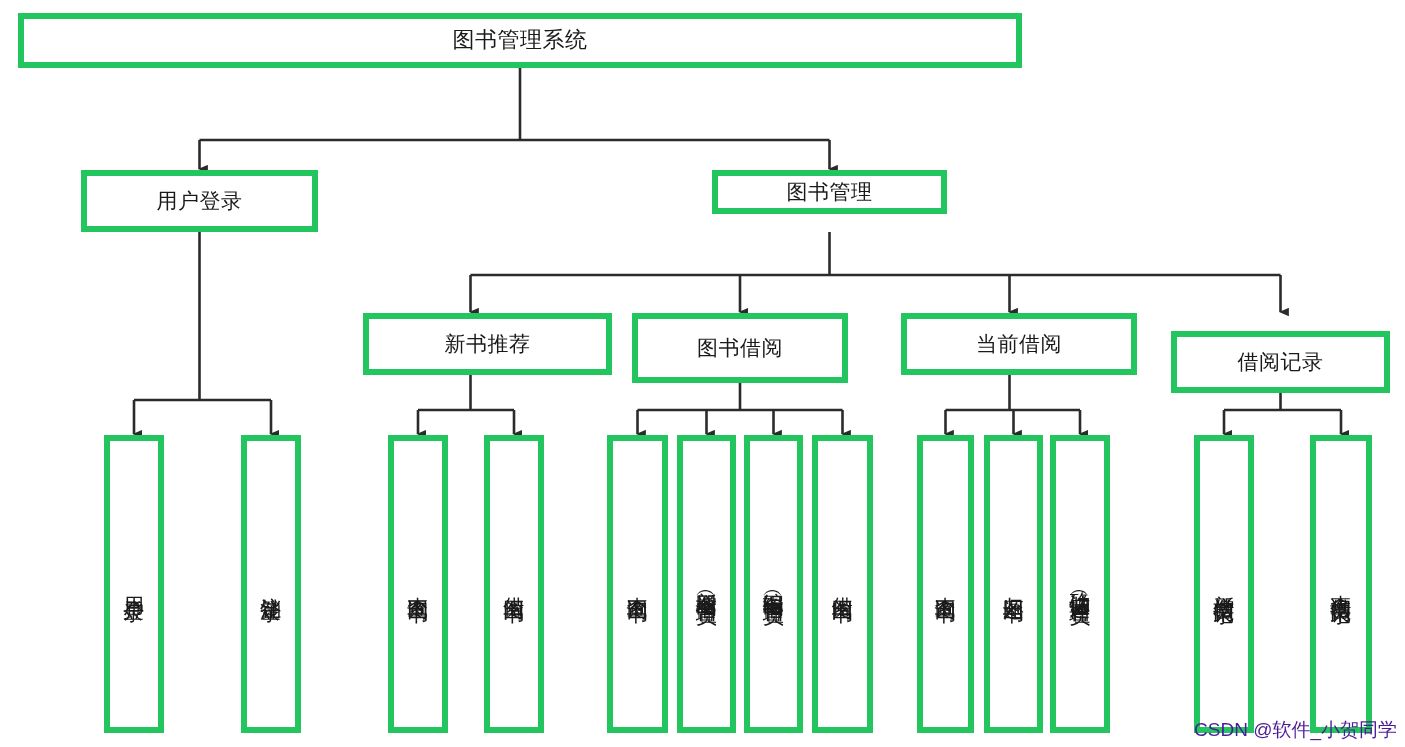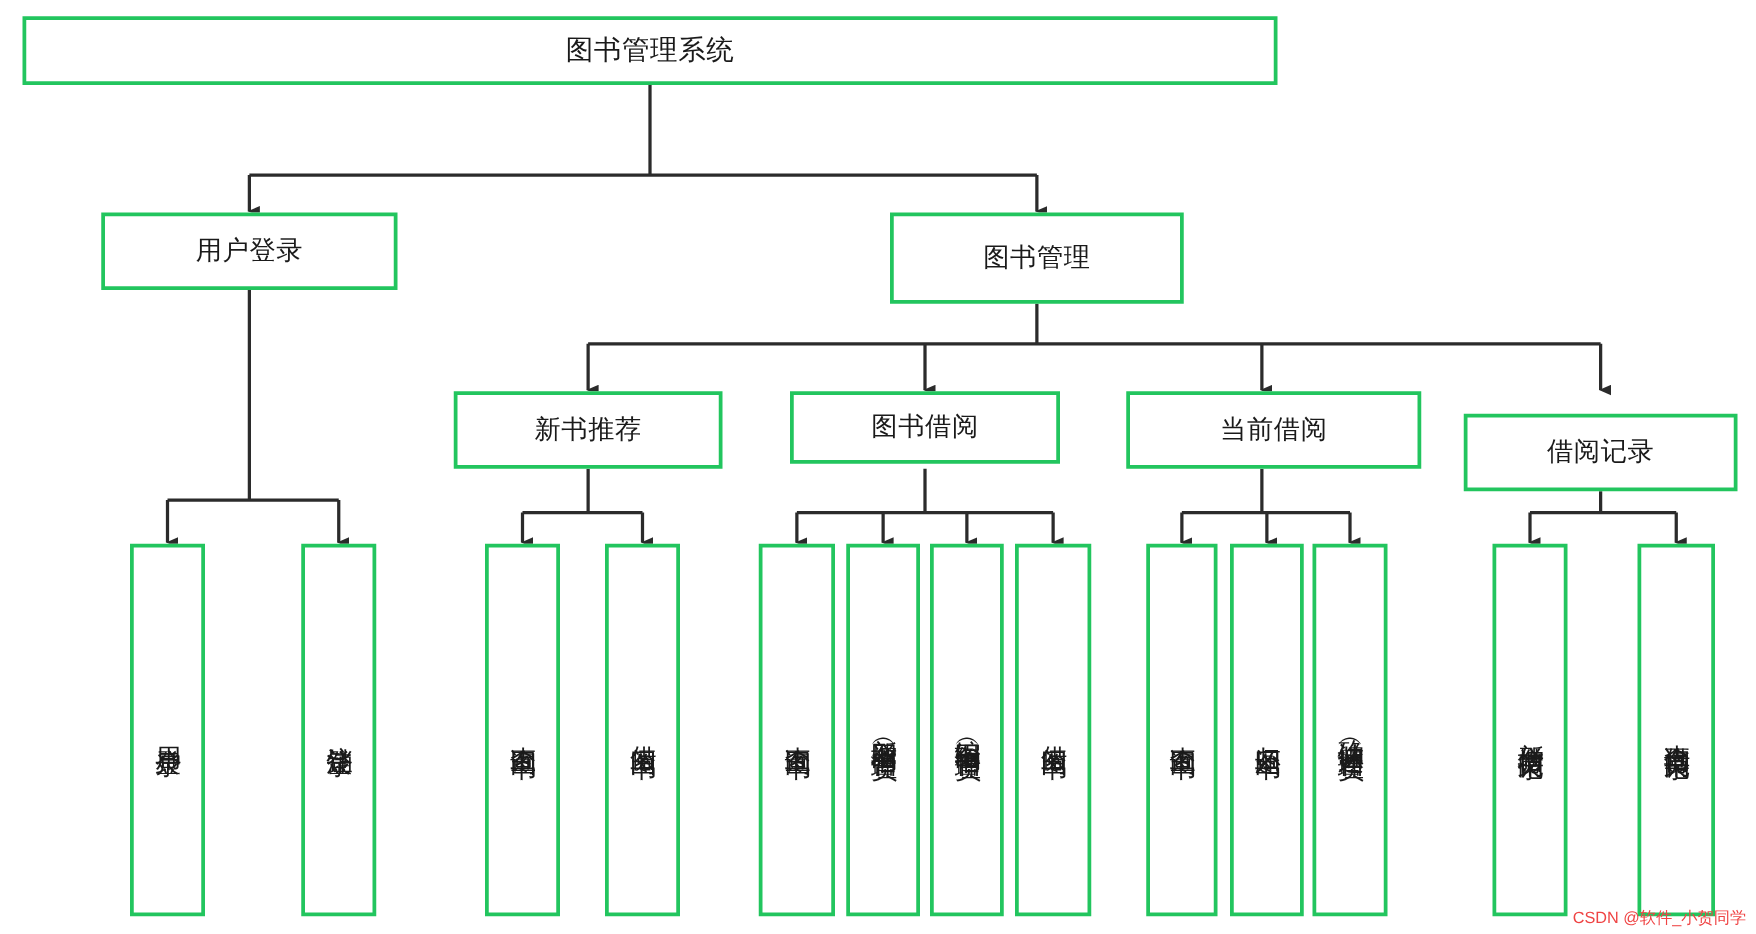--- a/index.html
+++ b/index.html
@@ -23,21 +23,21 @@
     position: absolute;
     left: 0;
     top: 0;
     width: 1405px;
     height: 747px;
   }
   .node-box {
     position: absolute;
     box-sizing: border-box;
     background: #ffffff;
-    border: 3px solid #22c55e;
+    border: 6px solid #22c55e;
     display: flex;
     align-items: center;
     justify-content: center;
     color: #1a1a1a;
   }
   .node-label-h {
     font-size: 21px;
     line-height: 1.1;
     letter-spacing: 0.5px;
     white-space: nowrap;
@@ -50,22 +50,22 @@
     letter-spacing: 2px;
     white-space: nowrap;
   }
   .level0 .node-label-h { font-size: 22px; }
   .level1 .node-label-h { font-size: 21px; }
   .level2 .node-label-h { font-size: 21px; }
   .watermark {
     position: absolute;
     right: 8px;
     bottom: 4px;
-    font-size: 13px;
-    color: #ef4444;
+    font-size: 19px;
+    color: #4c1d95;
     white-space: nowrap;
     font-family: "Liberation Sans", "DejaVu Sans", sans-serif;
   }
 </style>
 </head>
 <body>
 
 <div id="diagram-root">
 
   <svg id="tree-svg" viewBox="0 0 1405 747" xmlns="http://www.w3.org/2000/svg">
@@ -117,33 +117,33 @@
       </div>
       <div class="node-box level1" style="left: 81px; top: 170px; width: 237px; height: 62px;">
         <span class="node-label-h">用户登录</span>
       </div>
       <div class="node-box level2" style="left: 104px; top: 435px; width: 60px; height: 298px;">
         <span class="node-label-v">用户登录</span>
       </div>
       <div class="node-box level2" style="left: 241px; top: 435px; width: 60px; height: 298px;">
         <span class="node-label-v">注销登录</span>
       </div>
-      <div class="node-box level1" style="left: 712px; top: 170px; width: 235px; height: 73px;">
+      <div class="node-box level1" style="left: 712px; top: 170px; width: 235px; height: 44px;">
         <span class="node-label-h">图书管理</span>
       </div>
-      <div class="node-box level2" style="left: 363px; top: 313px; width: 215px; height: 62px;">
+      <div class="node-box level2" style="left: 363px; top: 313px; width: 249px; height: 62px;">
         <span class="node-label-h">新书推荐</span>
       </div>
       <div class="node-box level3" style="left: 388px; top: 435px; width: 60px; height: 298px;">
         <span class="node-label-v">查询图书</span>
       </div>
       <div class="node-box level3" style="left: 484px; top: 435px; width: 60px; height: 298px;">
         <span class="node-label-v">借阅图书</span>
       </div>
-      <div class="node-box level2" style="left: 632px; top: 313px; width: 216px; height: 58px;">
+      <div class="node-box level2" style="left: 632px; top: 313px; width: 216px; height: 70px;">
         <span class="node-label-h">图书借阅</span>
       </div>
       <div class="node-box level3" style="left: 607px; top: 435px; width: 61px; height: 298px;">
         <span class="node-label-v">查询图书</span>
       </div>
       <div class="node-box level3" style="left: 677px; top: 435px; width: 59px; height: 298px;">
         <span class="node-label-v">新增图书（管理员）</span>
       </div>
       <div class="node-box level3" style="left: 744px; top: 435px; width: 59px; height: 298px;">
         <span class="node-label-v">编辑图书（管理员）</span>

